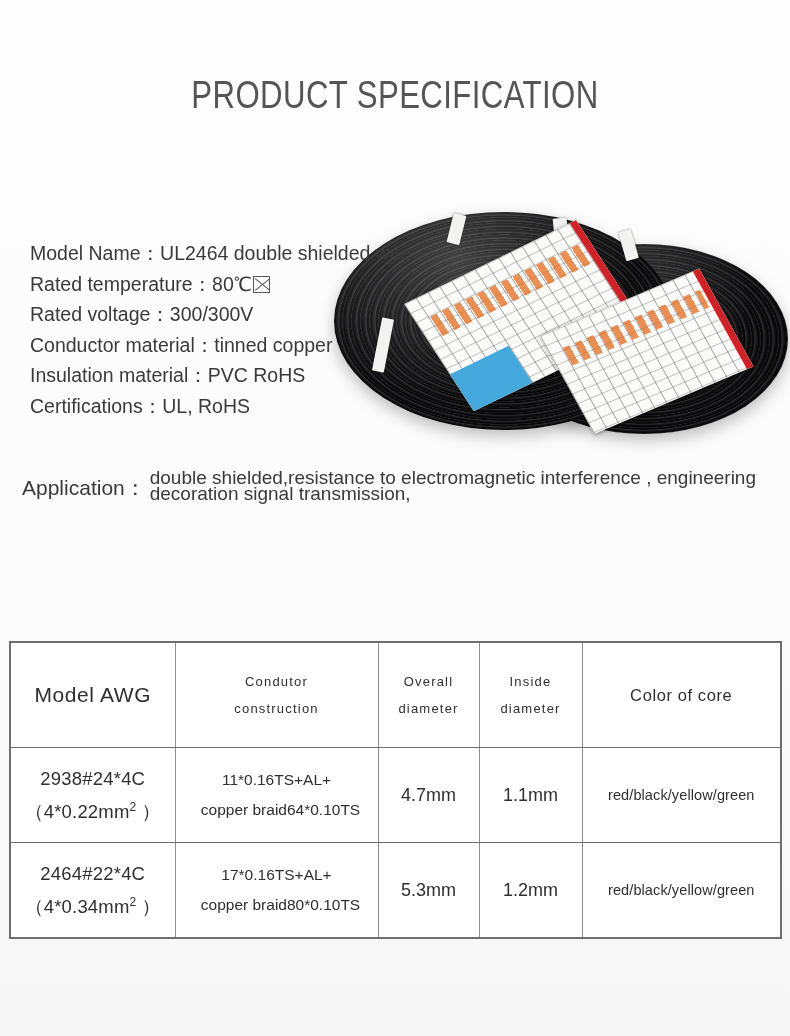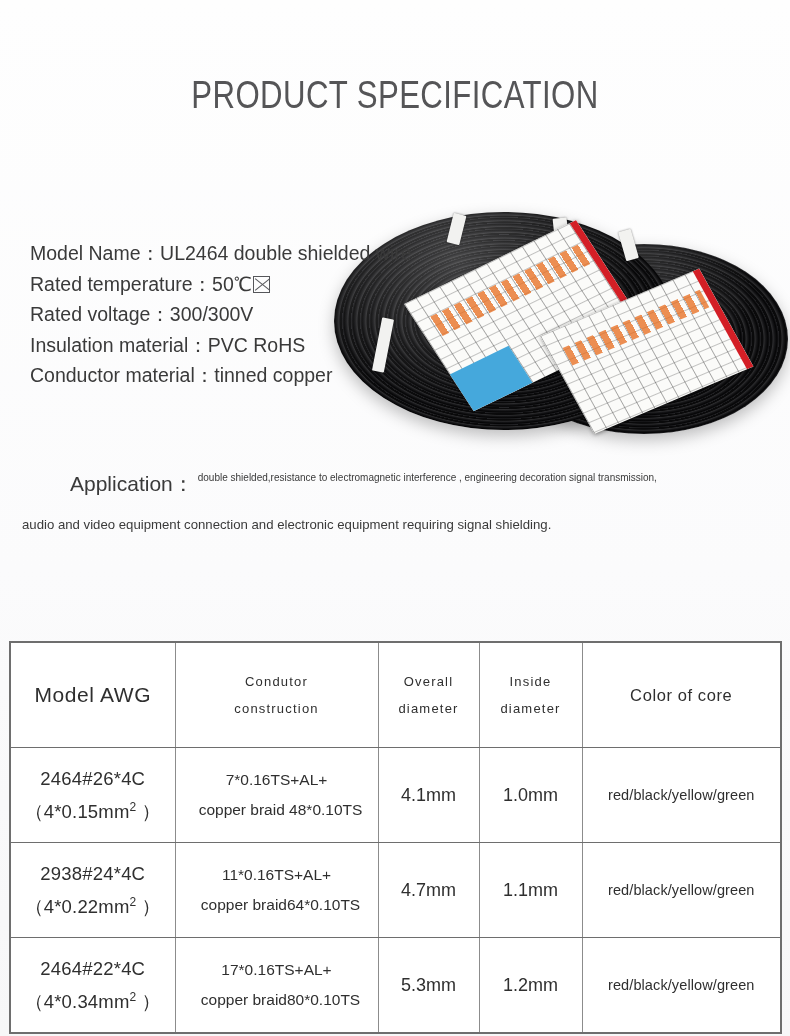--- a/index.html
+++ b/index.html
@@ -193,31 +193,30 @@
 
   
   .application {
     position: absolute;
     left: 22px;
     top: 470px;
     width: 750px;
   }
   .app-row {
     display: flex;
-    align-items: flex-start;
-    margin-left: 48px;
+    align-items: flex-end;
   }
   .app-label {
     font-size: 21px;
     color: #3a3a3a;
     white-space: nowrap;
     margin-right: 4px;
   }
   .app-text {
-    font-size: 10px;
+    font-size: 19px;
     color: #3a3a3a;
     line-height: 16px;
   }
   .app-text2 {
     font-size: 13.2px;
     color: #3a3a3a;
     margin-top: 19px;
     line-height: 16px;
   }
 
@@ -314,39 +313,41 @@
       <div class="orange"></div>
       <div class="red-bar" style="left:auto;right:0;"></div>
     </div>
   </div>
 
   <div class="specs">
     <div class="spec-line">
       <span class="lbl">Model Name：</span><span class="val">UL2464 double shielded wire</span>
     </div>
     <div class="spec-line">
-      <span class="lbl">Rated temperature：</span><span class="val">50℃</span><span class="tofu"></span>
+      <span class="lbl">Rated temperature：</span><span class="val">80℃</span><span class="tofu"></span>
     </div>
     <div class="spec-line">
       <span class="lbl">Rated voltage：</span><span class="val">300/300V</span>
     </div>
     <div class="spec-line">
+      <span class="lbl">Conductor material：</span><span class="val">tinned copper</span>
+    </div>
+    <div class="spec-line">
       <span class="lbl">Insulation material：</span><span class="val">PVC RoHS</span>
     </div>
     <div class="spec-line">
-      <span class="lbl">Conductor material：</span><span class="val">tinned copper</span>
+      <span class="lbl">Certifications：</span><span class="val">UL, RoHS</span>
     </div>
   </div>
 
   <div class="application">
     <div class="app-row">
       <span class="app-label">Application：</span>
       <span class="app-text">double shielded,resistance to electromagnetic interference , engineering decoration signal transmission,</span>
     </div>
-    <div class="app-text2">audio and video equipment connection and electronic equipment requiring signal shielding.</div>
   </div>
 
   <table class="spec-table">
     <colgroup>
       <col style="width:165px">
       <col style="width:203px">
       <col style="width:101px">
       <col style="width:103px">
       <col style="width:199px">
     </colgroup>
@@ -361,33 +362,20 @@
           <div>Overall</div>
           <div>diameter</div>
         </td>
         <td class="th-2line">
           <div>Inside</div>
           <div>diameter</div>
         </td>
         <td class="th-color">Color of core</td>
       </tr>
 
-      <tr class="body">
-        <td class="c-model">
-          <div>2464#26*4C</div>
-          <div><span>（4*0.15mm</span><span class="sup">2</span><span> ）</span></div>
-        </td>
-        <td class="c-constr">
-          <div>7*0.16TS+AL+</div>
-          <div class="l2">copper braid 48*0.10TS</div>
-        </td>
-        <td class="c-dim">4.1mm</td>
-        <td class="c-dim">1.0mm</td>
-        <td class="c-core">red/black/yellow/green</td>
-      </tr>
 
       <tr class="body">
         <td class="c-model">
           <div>2938#24*4C</div>
           <div><span>（4*0.22mm</span><span class="sup">2</span><span> ）</span></div>
         </td>
         <td class="c-constr">
           <div>11*0.16TS+AL+</div>
           <div class="l2">copper braid64*0.10TS</div>
         </td>

